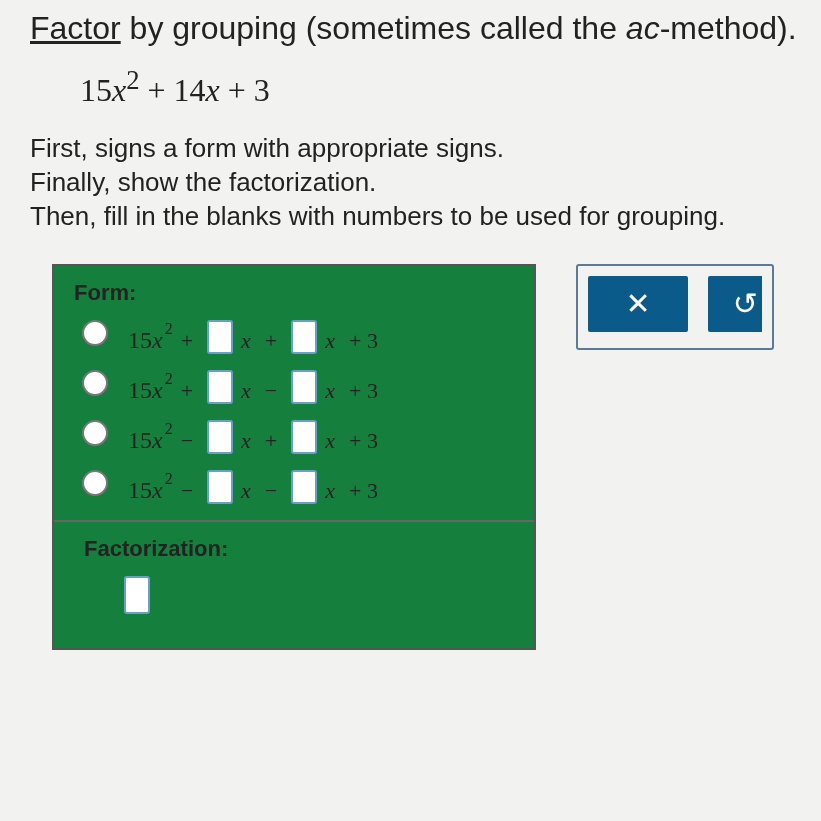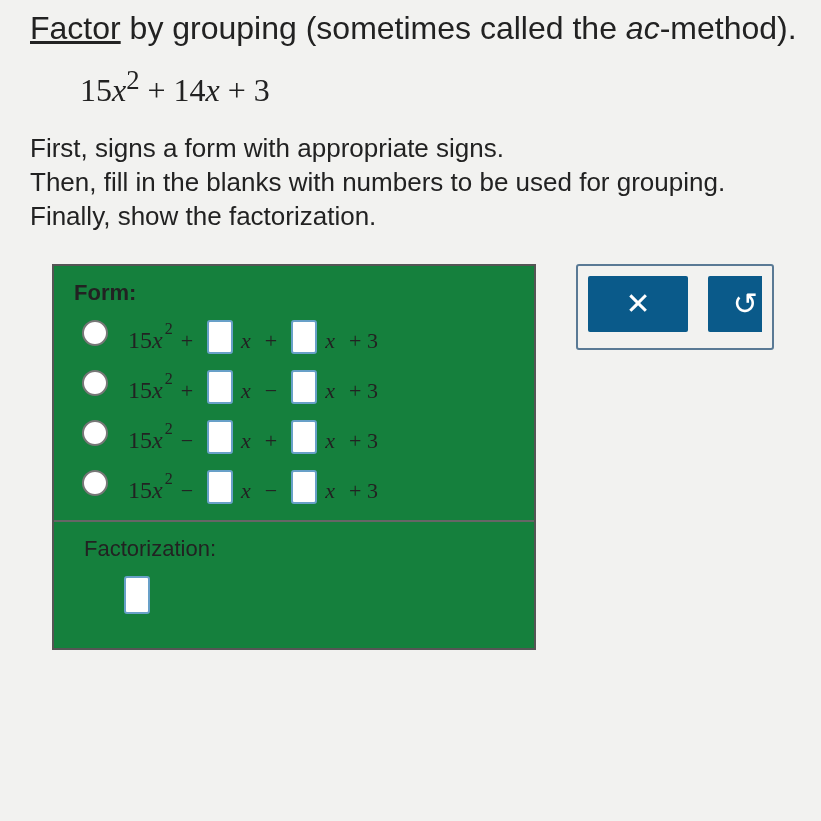--- a/index.html
+++ b/index.html
@@ -69,21 +69,21 @@
     height: 30px;
     border: 2px solid #68a0c8;
     border-radius: 3px;
     display: inline-block;
     margin: 0 4px;
     background: #fff;
   }
   .var { font-style: italic; margin: 0 4px; }
   .divider { border-top: 2px solid #666; margin: 0; }
   .fact-section { padding: 14px 20px 30px 30px; }
-  .fact-header { font-weight: normal; font-size: 22px; margin-bottom: 14px; }
+  .fact-header { font-weight: bold; font-size: 22px; margin-bottom: 14px; }
   .fact-blank {
     width: 22px;
     height: 34px;
     border: 2px solid #68a0c8;
     border-radius: 3px;
     display: inline-block;
     margin-left: 40px;
     background: #fff;
   }
   .btn-row { display: flex; gap: 20px; border: 2px solid #5a7a95; border-radius: 3px; padding: 10px; height: 62px; }
@@ -107,22 +107,22 @@
   <div class="title-line">
     <span class="underline">Factor</span><span> by grouping (sometimes called the </span><span class="italic">ac</span><span>-method).</span>
   </div>
 
   <div class="expression">
     <span>15</span><span class="italic">x</span><sup>2</sup><span> + 14</span><span class="italic">x</span><span> + 3</span>
   </div>
 
   <div class="instructions">
     <div>First, signs a form with appropriate signs.</div>
+    <div>Finally, show the factorization.</div>
     <div>Then, fill in the blanks with numbers to be used for grouping.</div>
-    <div>Finally, show the factorization.</div>
   </div>
 
   <div class="row">
     <div class="form-box">
       <div class="form-header">Form:</div>
 
       <div class="option">
         <div class="radio"></div>
         <div class="eq">
           <span class="coef"><span class="base">15</span><span class="base italic">x</span><span class="sup">2</span></span>

